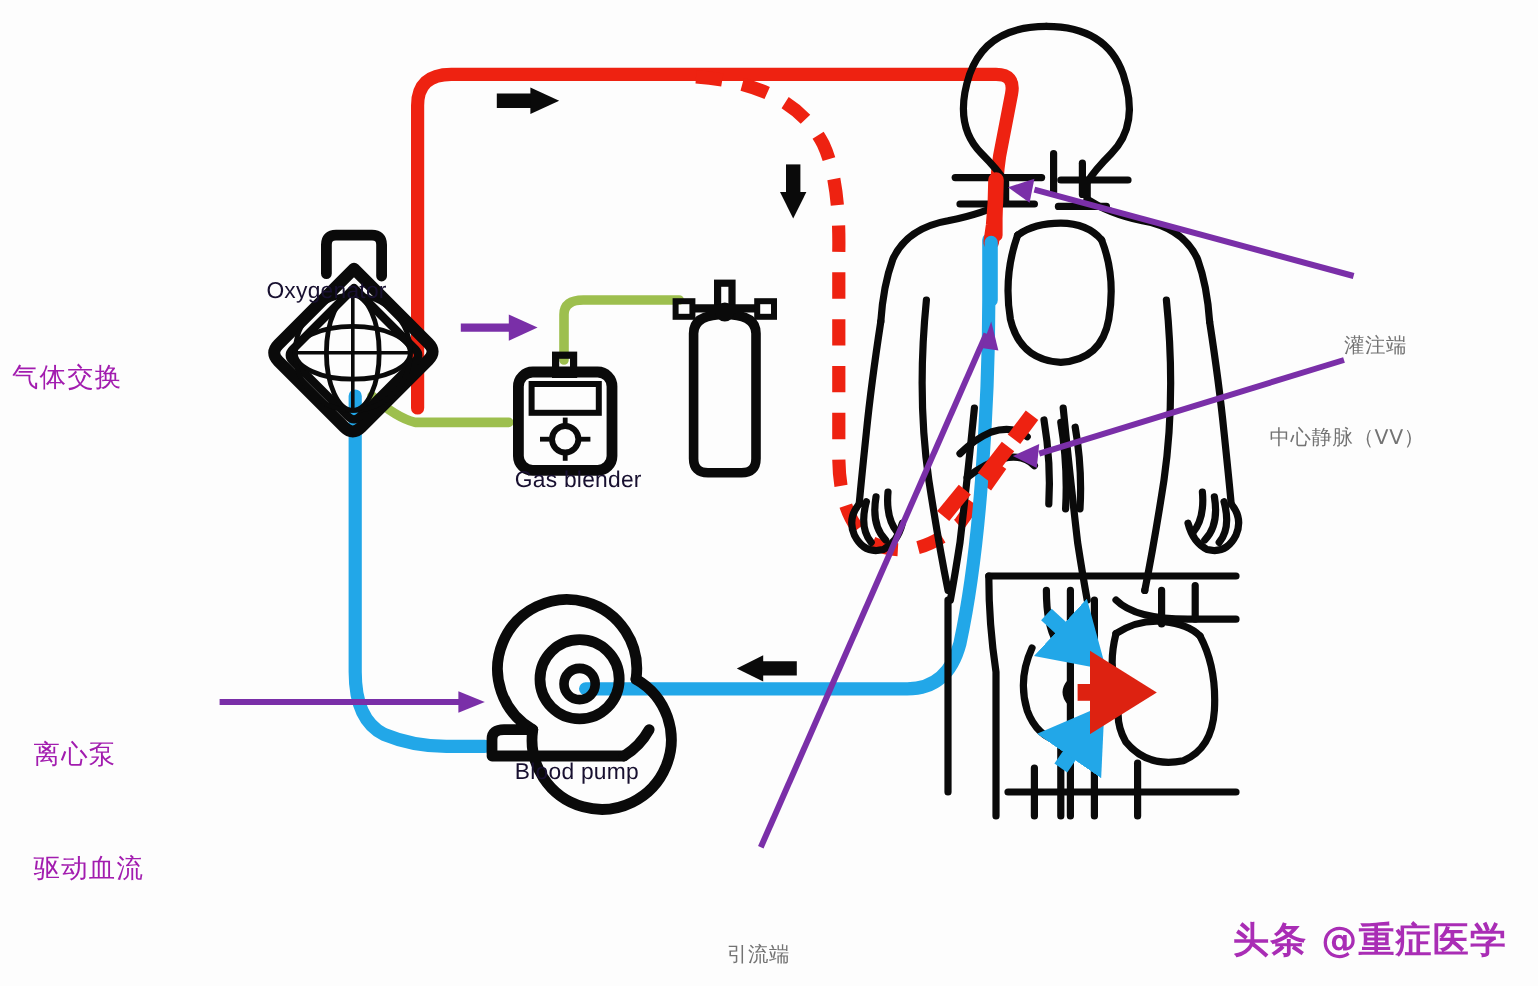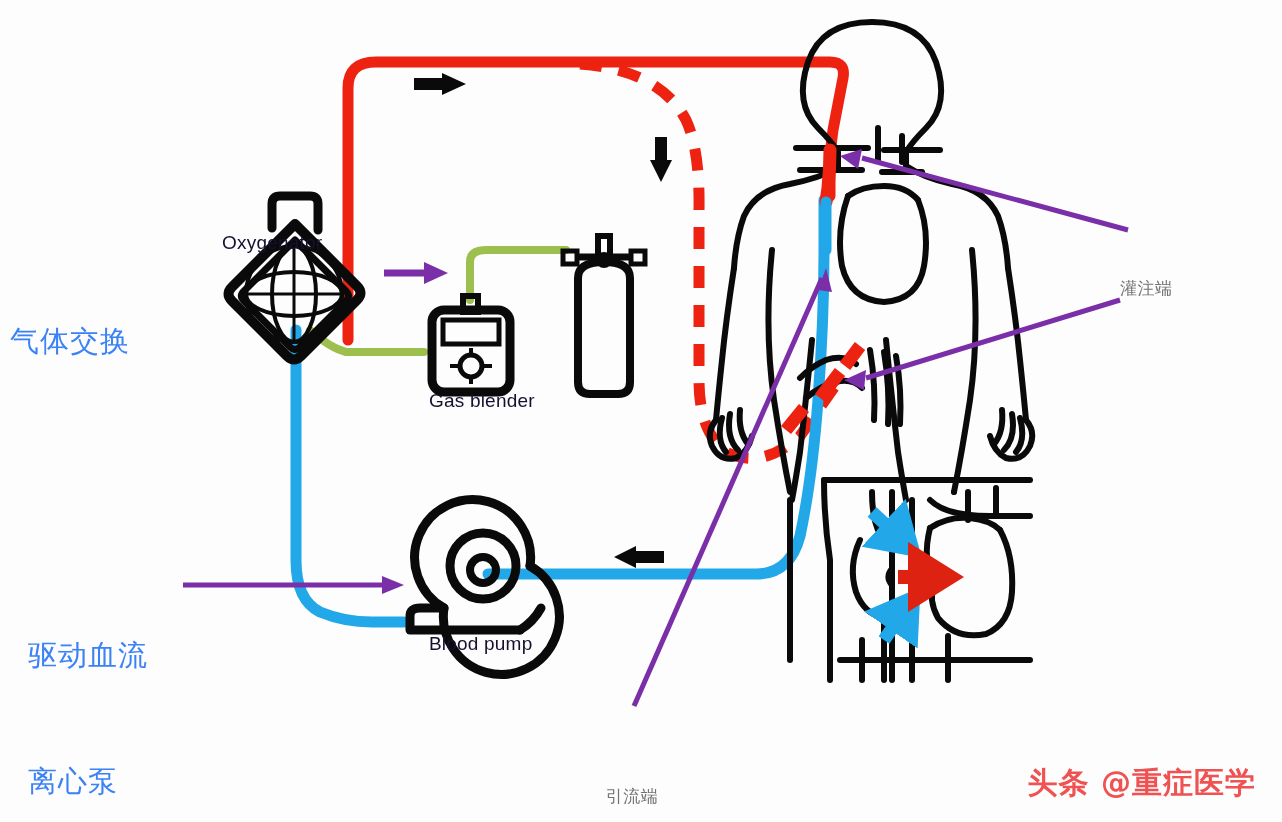--- a/index.html
+++ b/index.html
@@ -31,22 +31,22 @@
     pointer-events: none;
   }
   .lbl-en {
     font-family: "Liberation Sans", "DejaVu Sans", sans-serif;
     font-size: 19px;
     color: #181030;
     letter-spacing: 0.2px;
   }
   .lbl-cn {
     font-family: "DejaVu Sans", "Liberation Sans", sans-serif;
-    font-size: 29px;
-    color: #3b82f6;
+    font-size: 22px;
+    color: #a21caf;
     line-height: 1.45;
     letter-spacing: 1px;
   }
   .lbl-cn-r {
     font-family: "DejaVu Sans", "Liberation Sans", sans-serif;
     font-size: 17px;
     color: #737373;
     line-height: 1.5;
     letter-spacing: 0.5px;
   }
@@ -54,21 +54,21 @@
     font-size: 0.64em;
     vertical-align: sub;
   }
   .watermark {
     position: absolute;
     right: 26px;
     bottom: 18px;
     font-family: "DejaVu Sans", "Liberation Sans", sans-serif;
     font-size: 30px;
     font-weight: bold;
-    color: #ef4444;
+    color: #a21caf;
     letter-spacing: 1px;
     opacity: 0.92;
   }
 </style>
 </head>
 <body>
 
 <div id="canvas">
 
   <svg id="diagram" viewBox="0 0 1282 822" xmlns="http://www.w3.org/2000/svg">
@@ -307,26 +307,27 @@
 
   <div class="lbl lbl-en" style="left:429px; top:390px;">Gas blender</div>
 
   <div class="lbl lbl-en" style="left:429px; top:633px;">Blood pump</div>
 
   <div class="lbl lbl-cn" style="left:10px; top:236px;">
     <div>气体交换</div>
   </div>
 
   <div class="lbl lbl-cn" style="left:28px; top:550px;">
+    <div>离心泵</div>
     <div>驱动血流</div>
-    <div>离心泵</div>
   </div>
 
   <div class="lbl lbl-cn-r" style="left:1058px; top:225px;">
     <div style="padding-left:62px;">灌注端</div>
+    <div>中心静脉（VV）</div>
   </div>
 
   <div class="lbl lbl-cn-r" style="left:522px; top:733px; text-align:center; width:220px;">
     <div>引流端</div>
     
   </div>
 
   <div class="watermark">头条 @重症医学</div>
 
 </div>

